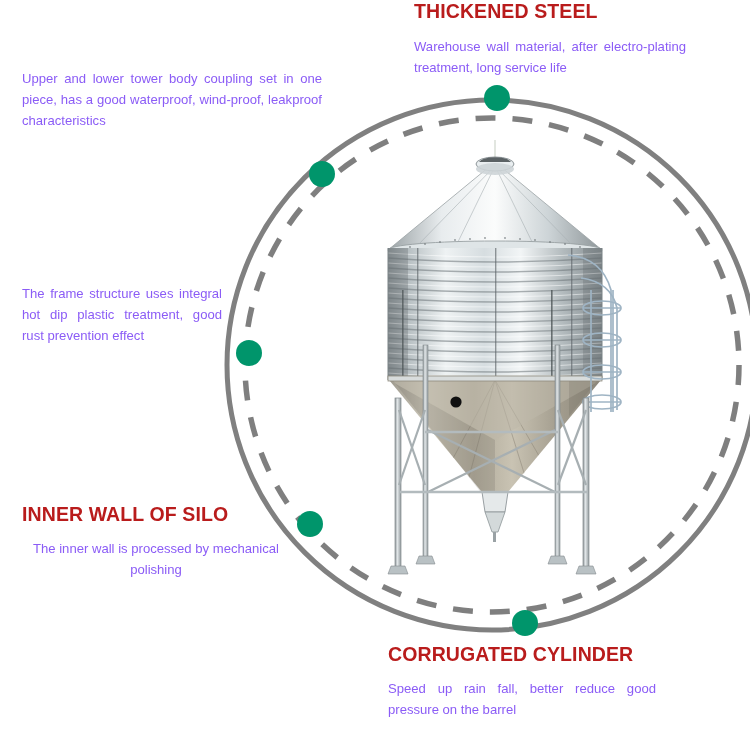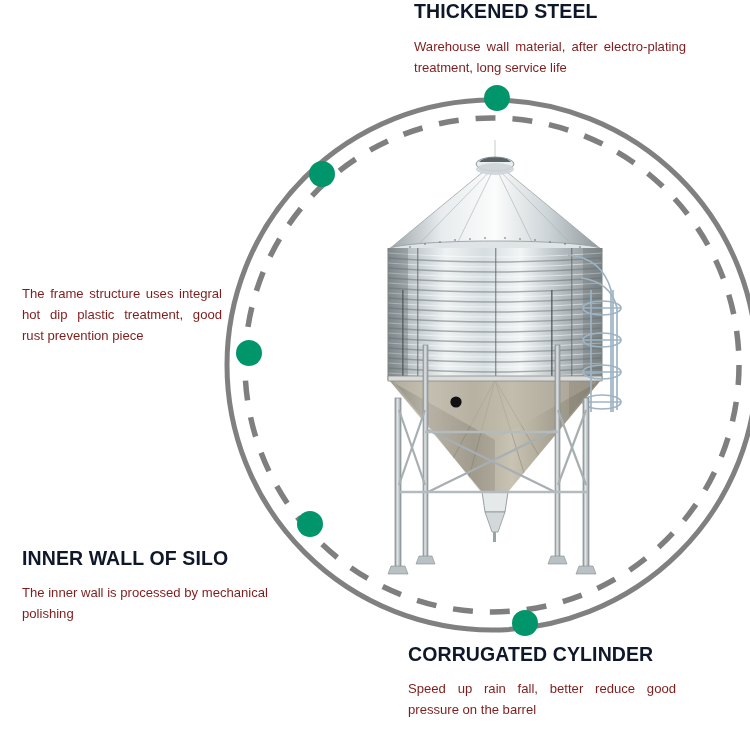--- a/index.html
+++ b/index.html
@@ -20,43 +20,43 @@
   .dot {
     position:absolute;
     width:26px; height:26px;
     border-radius:50%;
     background:#00956b;
   }
 
   
   .block { position:absolute; }
   .block h3 {
-    color:#0f172a;
+    color:#b91c1c;
     font-size:19.5px;
     font-weight:bold;
     letter-spacing:0.1px;
     line-height:1.22;
     margin-bottom:11px;
     text-transform:uppercase;
   }
   .block p {
-    color:#7f1d1d;
+    color:#8b5cf6;
     font-size:13.1px;
     line-height:1.62;
     text-align:justify;
     text-justify:inter-word;
   }
-  .block p.nojust { text-align:left; }
+  .block p.nojust { text-align:center; }
 
   #blk-thickened { left:414px; top:0px;   width:272px; }
   #blk-thickened h3 { margin-bottom:12px; }
   #blk-integrated { left:22px;  top:68px;  width:300px; }
   #blk-hotdip     { left:22px;  top:283px; width:200px; }
-  #blk-innerwall  { left:22px;  top:503px; width:268px;margin-top:44px; }
-  #blk-corrugated { left:408px; top:643px; width:268px; }
+  #blk-innerwall  { left:22px;  top:503px; width:268px; }
+  #blk-corrugated { left:388px; top:643px; width:268px; }
 
   
   #silo { position:absolute; left:355px; top:140px; width:290px; height:445px; }
 </style>
 </head>
 <body>
 
 <div id="stage">
 
   <svg class="ring-layer" viewBox="0 0 750 730">
@@ -263,24 +263,25 @@
   <div class="dot" style="left:236px; top:340px;"></div>
   <div class="dot" style="left:297px; top:511px;"></div>
   <div class="dot" style="left:512px; top:610px;"></div>
 
   <div class="block" id="blk-thickened">
     <h3>THICKENED STEEL</h3>
     <p>Warehouse wall material, after electro-plating treatment, long service life</p>
   </div>
 
   <div class="block" id="blk-integrated">
+    <p>Upper and lower tower body coupling set in one piece, has a good waterproof, wind-proof, leakproof characteristics</p>
   </div>
 
   <div class="block" id="blk-hotdip">
-    <p>The frame structure uses integral hot dip plastic treatment, good rust prevention piece</p>
+    <p>The frame structure uses integral hot dip plastic treatment, good rust prevention effect</p>
   </div>
 
   <div class="block" id="blk-innerwall">
     <h3>INNER WALL OF SILO</h3>
     <p class="nojust">The inner wall is processed by mechanical polishing</p>
   </div>
 
   <div class="block" id="blk-corrugated">
     <h3>CORRUGATED CYLINDER</h3>
     <p>Speed up rain fall, better reduce good pressure on the barrel</p>

